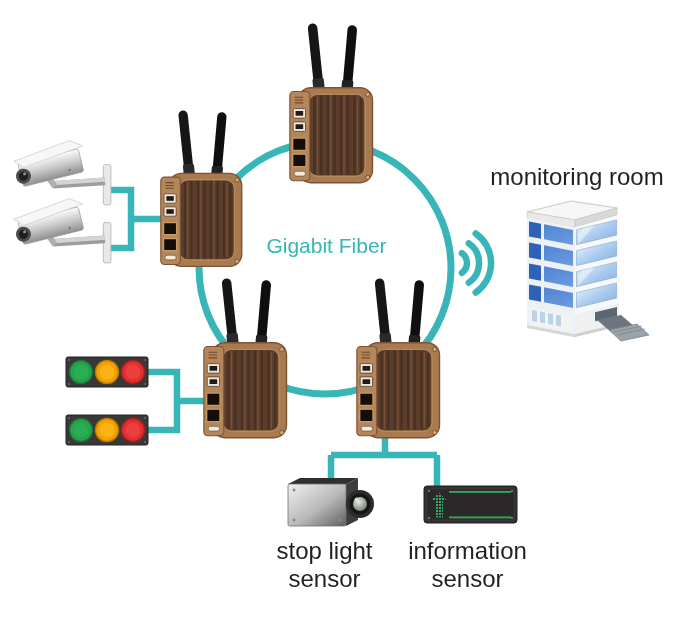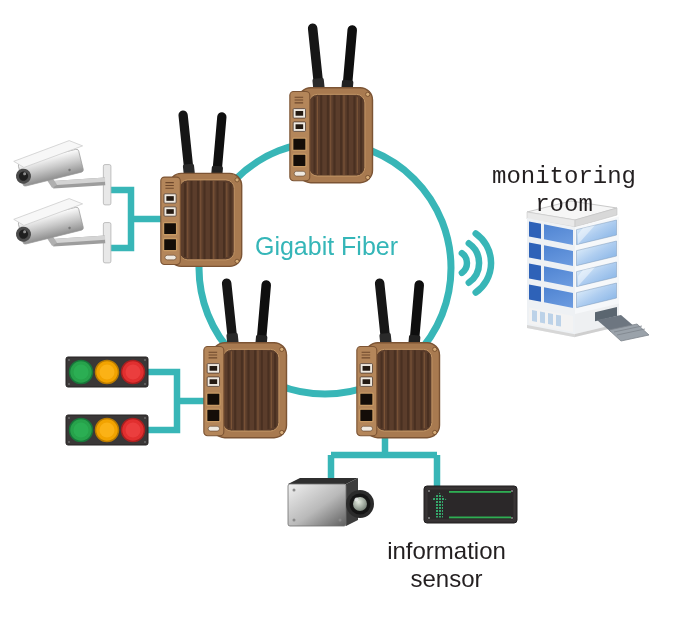--- a/index.html
+++ b/index.html
@@ -17,27 +17,27 @@
     text-align:center;
     line-height:28px;
     font-size:24px;
     letter-spacing:0px;
   }
   .label .line{display:block;}
   .ring-label{
     position:absolute;
     left:244px;top:231px;width:165px;
     color:#35b6b8;
-    font-size:25px;line-height:30px;
+    font-size:21px;line-height:30px;
     text-align:center;
   }
   .ring-label .line{display:block;}
-  .lbl-monitoring{left:464px;top:163px;width:200px;font-family:Liberation Mono, monospace;}
+  .lbl-monitoring{left:477px;top:163px;width:200px;}
   .lbl-sensor{left:252px;top:537px;width:145px;}
-  .lbl-panel{left:374px;top:537px;width:145px;}
+  .lbl-panel{left:395px;top:537px;width:145px;}
 </style>
 </head>
 <body>
 
 <div class="canvas">
 
 <svg width="700" height="618" viewBox="0 0 700 618">
   <defs>
     <linearGradient id="gMetal" x1="0" y1="0" x2="0" y2="1">
       <stop offset="0" stop-color="#fdfdfd"></stop>
@@ -221,19 +221,23 @@
 </svg>
 
 <div class="ring-label">
   <span class="line">Gigabit Fiber</span>
 </div>
 
 <div class="label lbl-monitoring">
   <span class="line">monitoring room</span>
 </div>
 
+<div class="label lbl-sensor">
+  <span class="line">stop light</span>
+  <span class="line">sensor</span>
+</div>
 
 <div class="label lbl-panel">
   <span class="line">information</span>
   <span class="line">sensor</span>
 </div>
 
 </div>
 
 </body></html>

